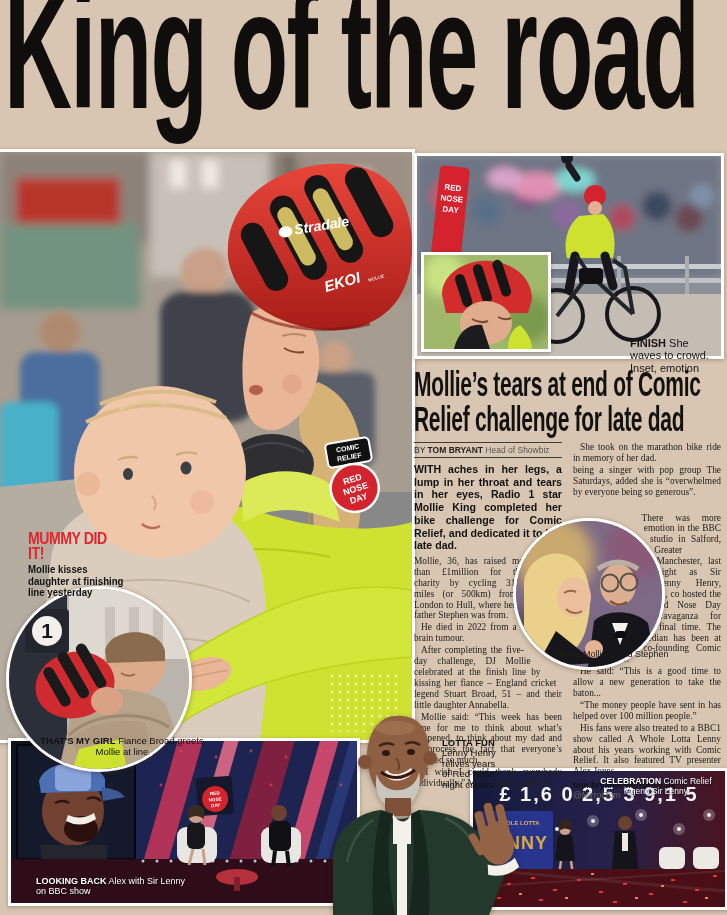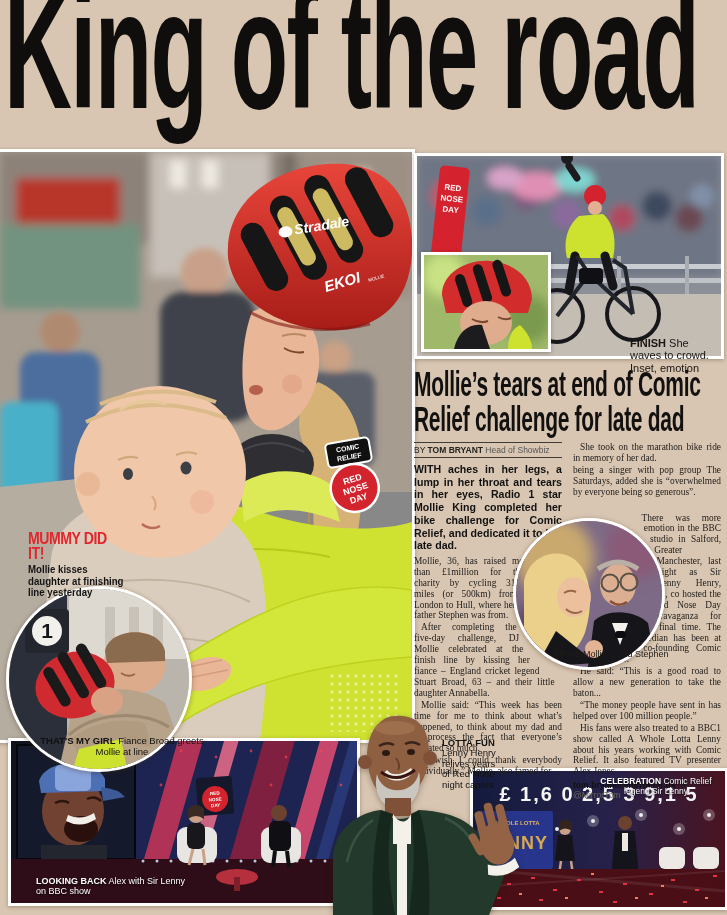--- a/index.html
+++ b/index.html
@@ -265,31 +265,32 @@
   <div class="article">
     <div class="art-headline">Mollie’s tears at end of Comic Relief challenge for late dad</div>
     <div class="art-cols">
       <div class="art-col">
         <div class="byline">
           <span>BY </span><b>TOM BRYANT</b><span class="role"> Head of Showbiz</span>
         </div>
         <p class="intro">WITH aches in her legs, a lump in her throat and tears in her eyes, Radio 1 star Mollie King completed her bike challenge for Comic Relief, and dedicated it to her late dad.</p>
         <div class="float-r"></div>
         <p class="bp noind">Mollie, 36, has raised more than £1million for the charity by cycling 311 miles (or 500km) from London to Hull, where her father Stephen was from.</p>
-        <p class="bp">After completing the five-day challenge, DJ Mollie celebrated at the finish line by kissing her fiance – England cricket legend Stuart Broad, 63 – and their little daughter Annabella.</p>
+        <p class="bp">He died in 2022 from a brain tumour.</p>
+        <p class="bp">After completing the five-day challenge, DJ Mollie celebrated at the finish line by kissing her fiance – England cricket legend Stuart Broad, 51 – and their little daughter Annabella.</p>
         <p class="bp">Mollie said: “This week has been time for me to think about what’s happened, to think about my dad and to process the fact that everyone’s donated so much.</p>
         <p class="bp">“I wish I could thank everybody individually.” Mollie, also famed for</p>
       </div>
       <div class="art-col">
         <p class="bp">She took on the marathon bike ride in memory of her dad.</p>
         <p class="bp noind">being a singer with pop group The Saturdays, added she is “overwhelmed by everyone being so generous”.</p>
         <div class="spacer14"></div>
         <div class="float-l"></div>
         <p class="bp">There was more emotion in the BBC studio in Salford, Greater Manchester, last night as Sir Lenny Henry, 65, co hosted the Red Nose Day extravaganza for the final time. The comedian has been at the helm since co-founding Comic Relief in 1985.</p>
-        <p class="bp">He said: “This is a good road to allow a new generation to take the baton...</p>
+        <p class="bp">He said: “This is a good time to allow a new generation to take the baton...</p>
         <p class="bp">“The money people have sent in has helped over 100 million people.”</p>
         <p class="bp">His fans were also treated to a BBC1 show called A Whole Lotta Lenny about his years working with Comic Relief. It also featured TV presenter Alex Jones.</p>
         <div class="sig">
           <span class="sig-email">tom.bryant@mirror.co.uk</span><span class="xicon">X</span><span class="sig-handle">@MirrorTom</span>
         </div>
       </div>
     </div>
   </div>
 
   <div class="circle-inset" style="left:513px;top:518px;width:146px;height:146px;z-index:4;">

